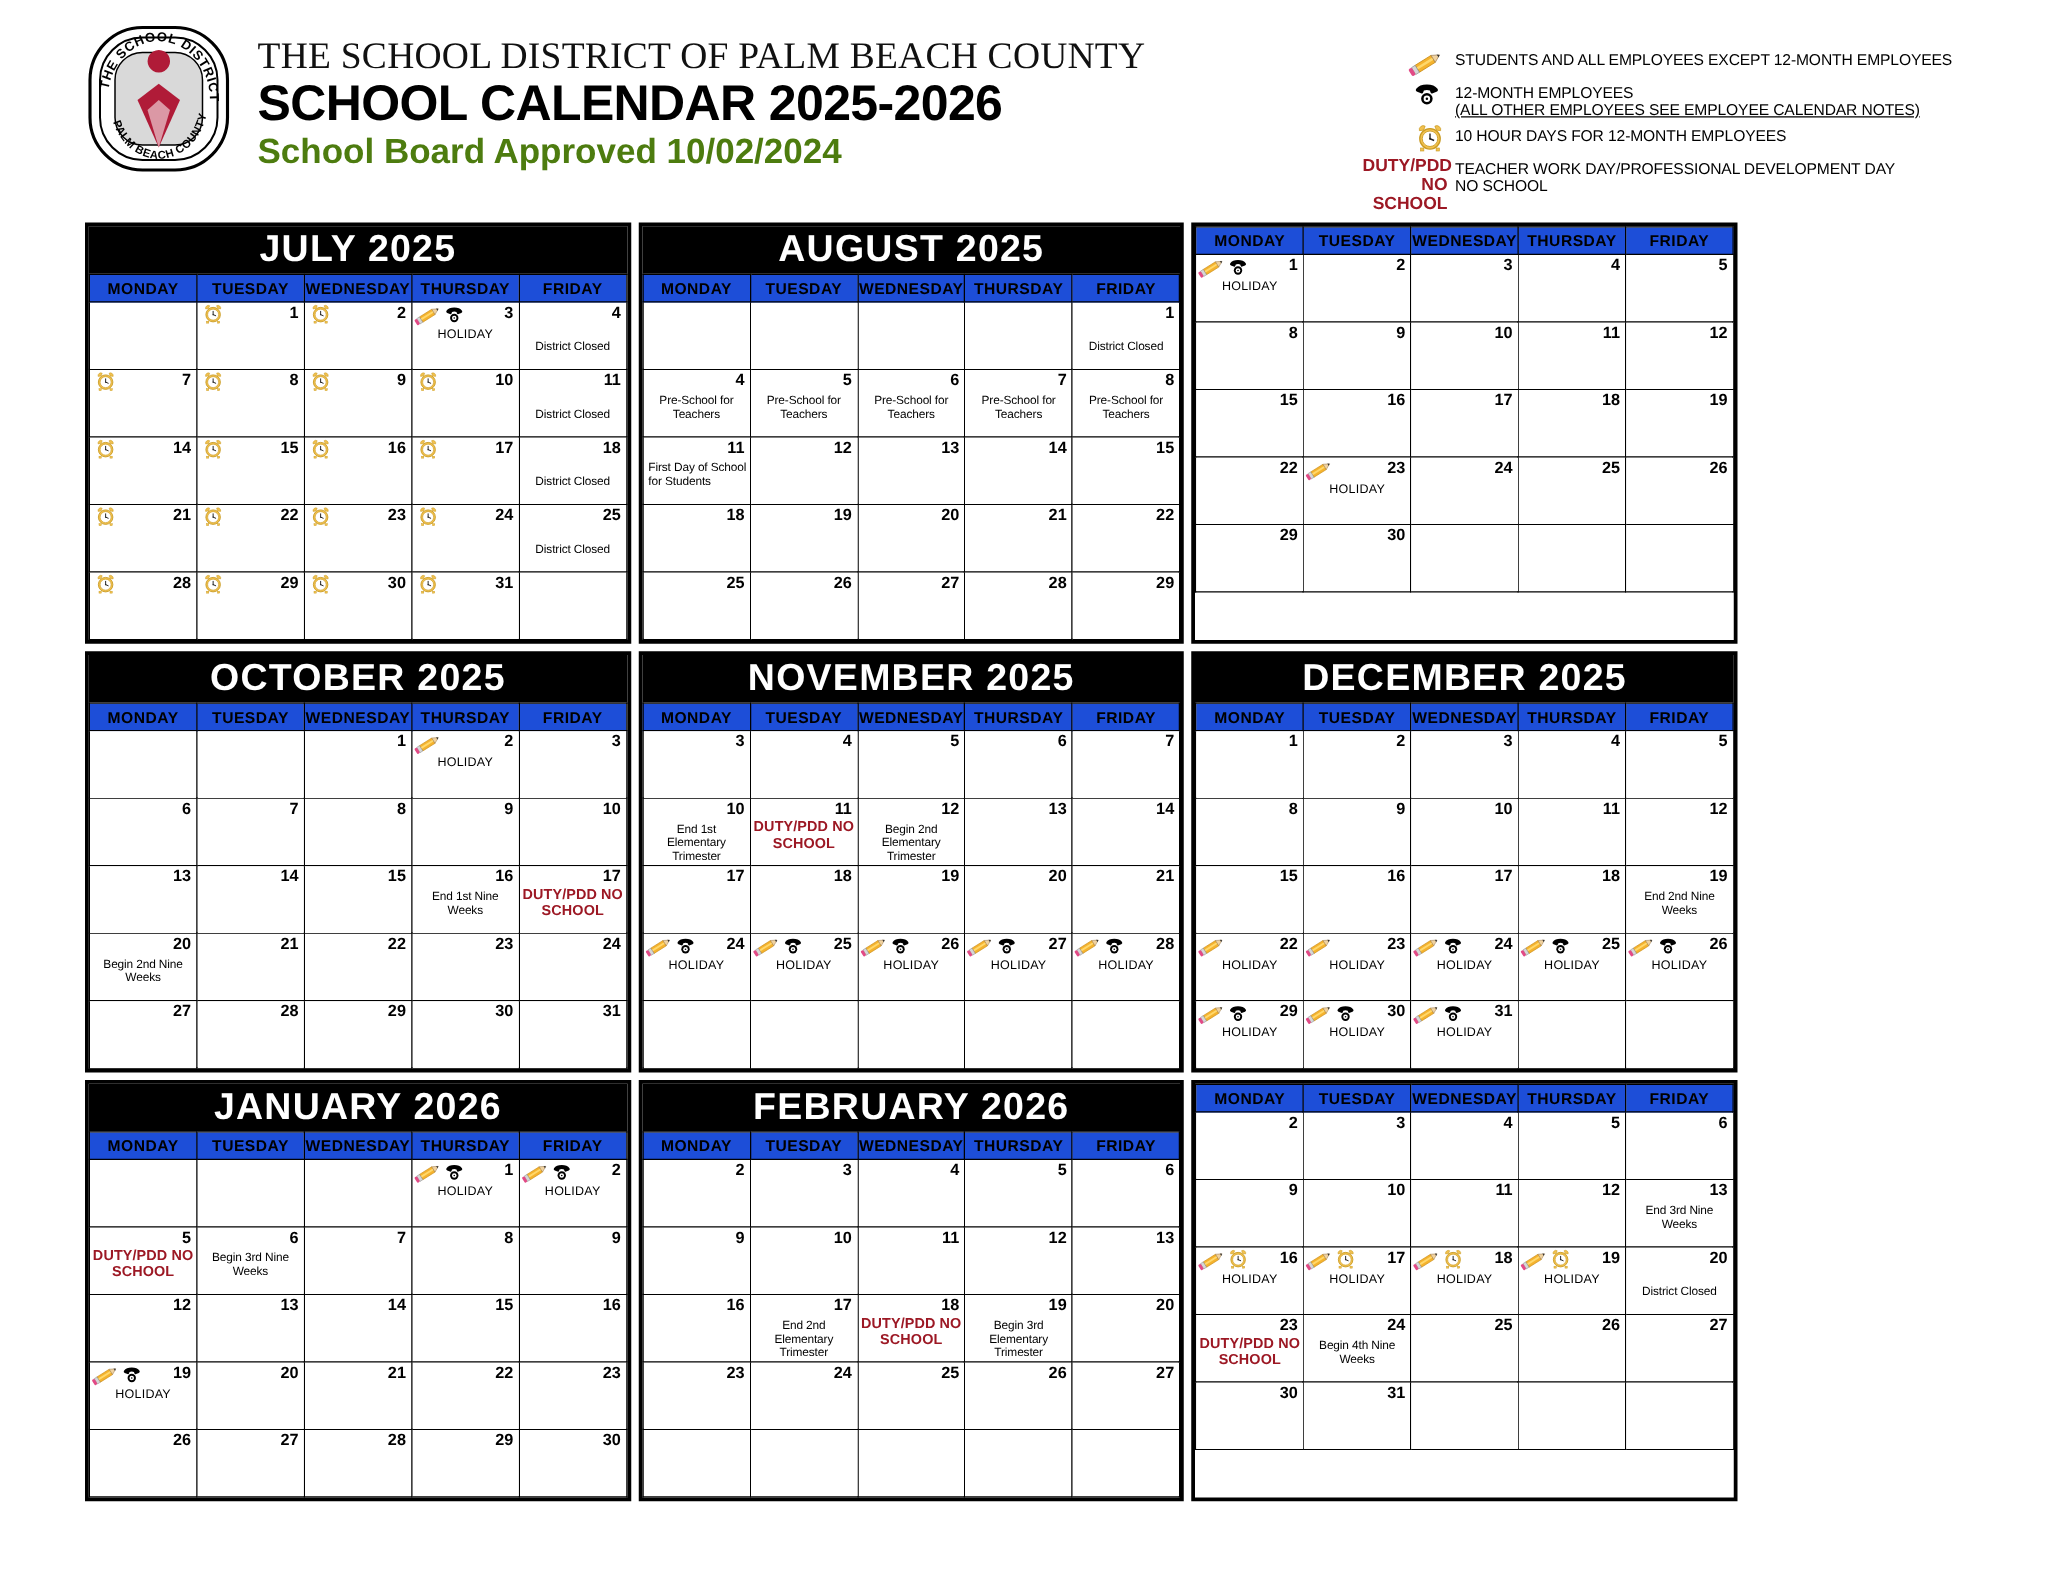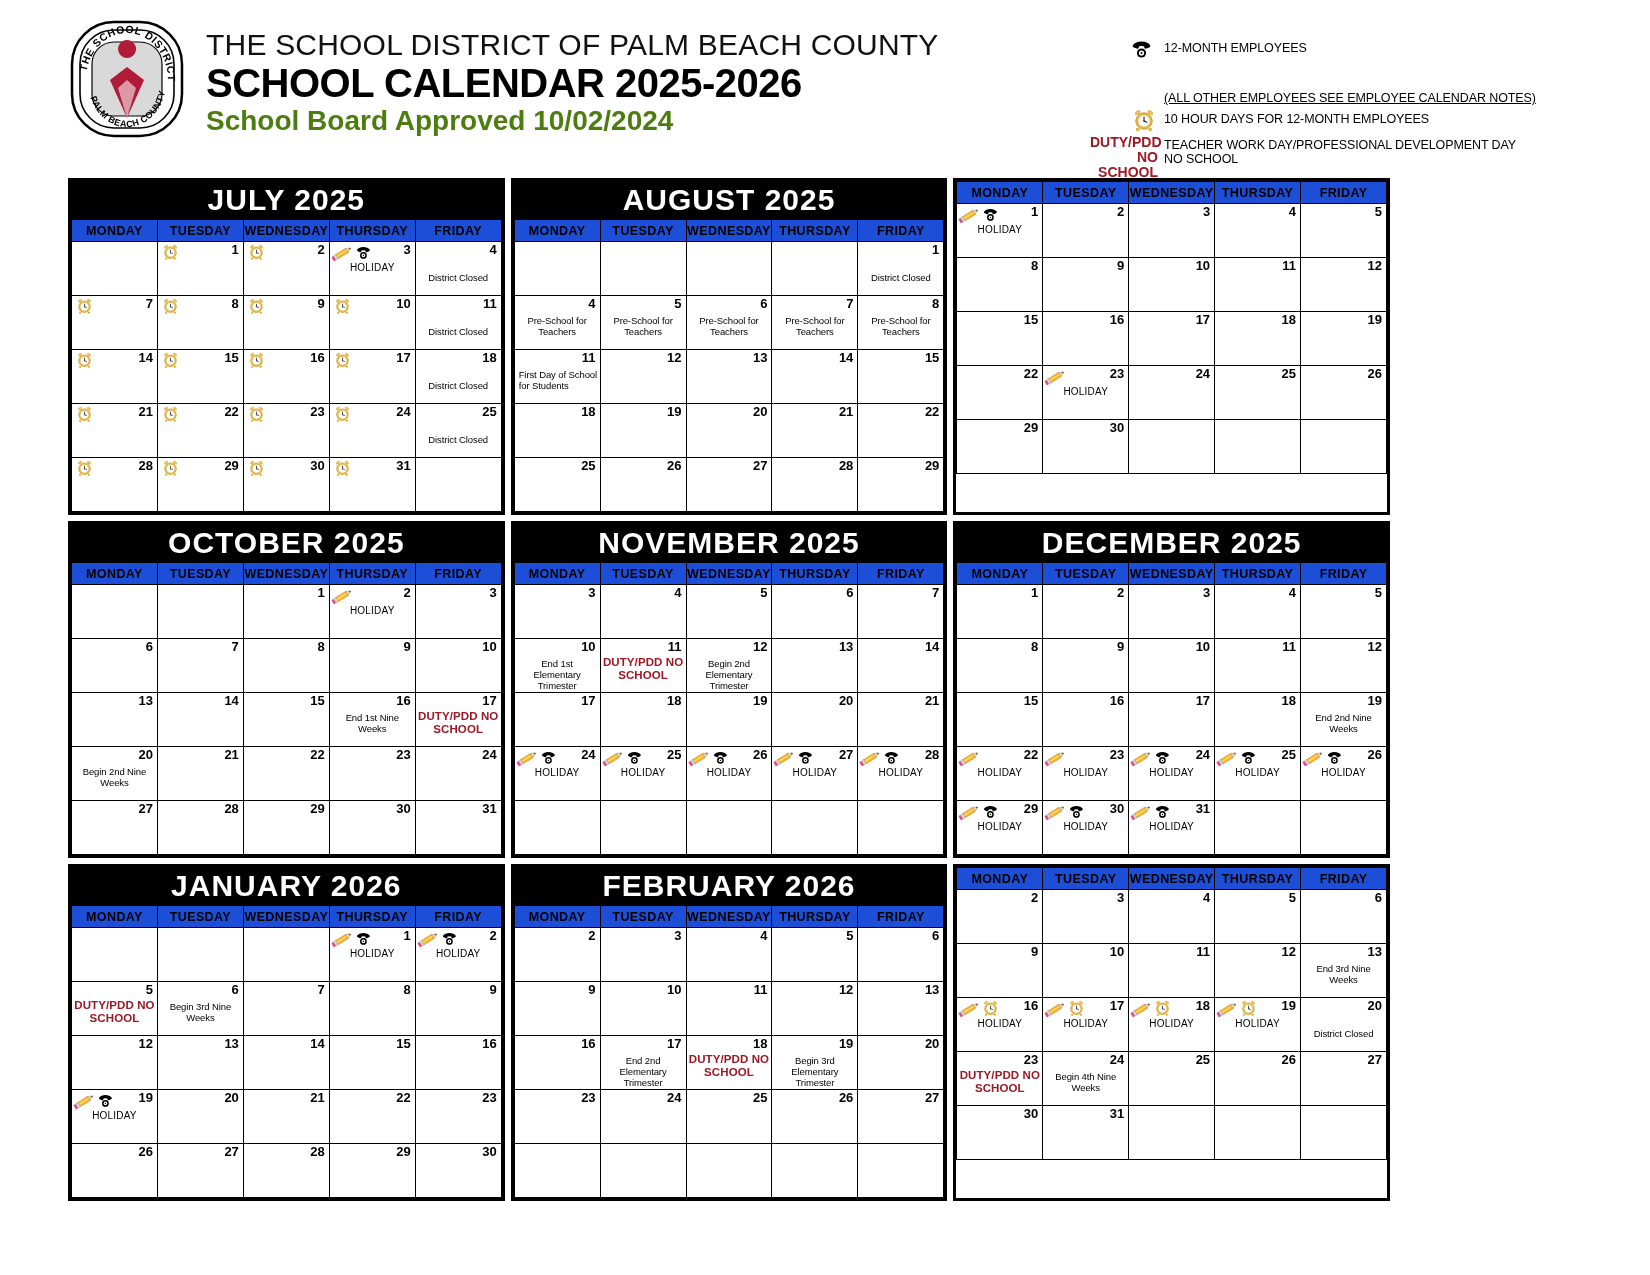--- a/index.html
+++ b/index.html
@@ -44,21 +44,21 @@
     flex: 0 0 auto;
     padding-top: 16px;
   }
   .t-line1 {
     font-size: 30px;
     font-weight: normal;
     letter-spacing: 0.2px;
     color: #111;
     line-height: 1.02;
     white-space: nowrap;
-    font-family: Liberation Sans, sans-serif;
+    font-family: Liberation Serif, serif;
   }
   .t-line2 {
     font-size: 40px;
     font-weight: bold;
     color: #000;
     line-height: 1.05;
     margin-top: 1px;
     white-space: nowrap;
     letter-spacing: -0.5px;
   }
@@ -92,21 +92,21 @@
     box-sizing: border-box;
     font-size: 17px;
     line-height: 20px;
   }
   .legend-text {
     font-size: 12.5px;
     line-height: 14px;
     padding-top: 3px;
     letter-spacing: -0.1px;
   }
-  .legend-text .ul { text-decoration: underline; display:block;margin-top:36px; }
+  .legend-text .ul { text-decoration: underline; display:block; }
   .legend-duty {
     width: 74px;
     flex: 0 0 74px;
     text-align: right;
     padding-right: 6px;
     box-sizing: border-box;
     color: #9c1824;
     font-weight: bold;
     font-size: 14px;
     line-height: 15px;
@@ -252,20 +252,35 @@
   </div>
 
   <div class="titles">
     <div class="t-line1">THE SCHOOL DISTRICT OF PALM BEACH COUNTY</div>
     <div class="t-line2">SCHOOL CALENDAR 2025-2026</div>
     <div class="t-line3">School Board Approved 10/02/2024</div>
   </div>
 
   <div class="legend">
 
+    <div class="legend-row">
+      <div class="legend-icon">
+        <svg class="gi" width="26" height="20" viewBox="0 0 26 20">
+          <g transform="rotate(-32 13 10)">
+            <rect x="2" y="7" width="15" height="6.5" fill="#f5b32e" stroke="#c98a12" stroke-width="0.6"></rect>
+            <rect x="2" y="9" width="15" height="2" fill="#ffd86b"></rect>
+            <polygon points="17,7 23,10.25 17,13.5" fill="#f0d2a0" stroke="#9a7b4f" stroke-width="0.5"></polygon>
+            <polygon points="21.2,8.8 23,10.25 21.2,11.7" fill="#333"></polygon>
+            <rect x="-1.5" y="7" width="3.5" height="6.5" fill="#d6d6d6" stroke="#888" stroke-width="0.5"></rect>
+            <rect x="-4.5" y="7" width="3.2" height="6.5" rx="1.2" fill="#e24a86"></rect>
+          </g>
+        </svg>
+      </div>
+      <div class="legend-text">STUDENTS AND ALL EMPLOYEES EXCEPT 12-MONTH EMPLOYEES</div>
+    </div>
 
     <div class="legend-row">
       <div class="legend-icon">
         <svg class="gi" width="26" height="20" viewBox="0 0 26 20">
           <path d="M3 6 q2.5 -3.5 8.5 -3.5 q6 0 8.5 3.5 q1 1.6 -0.8 2.4 l-3 1.2 q-1.4 0.5 -1.8 -0.8 l-0.5 -1.5 q-1.1 -0.35 -2.4 -0.35 q-1.3 0 -2.4 0.35 l-0.5 1.5 q-0.4 1.3 -1.8 0.8 l-3 -1.2 q-1.8 -0.8 -0.8 -2.4 z" fill="#000"></path>
           <circle cx="11.5" cy="14" r="4.6" fill="#000"></circle>
           <circle cx="11.5" cy="14" r="2.6" fill="#fff"></circle>
           <circle cx="11.5" cy="14" r="1" fill="#000"></circle>
         </svg>
       </div>

